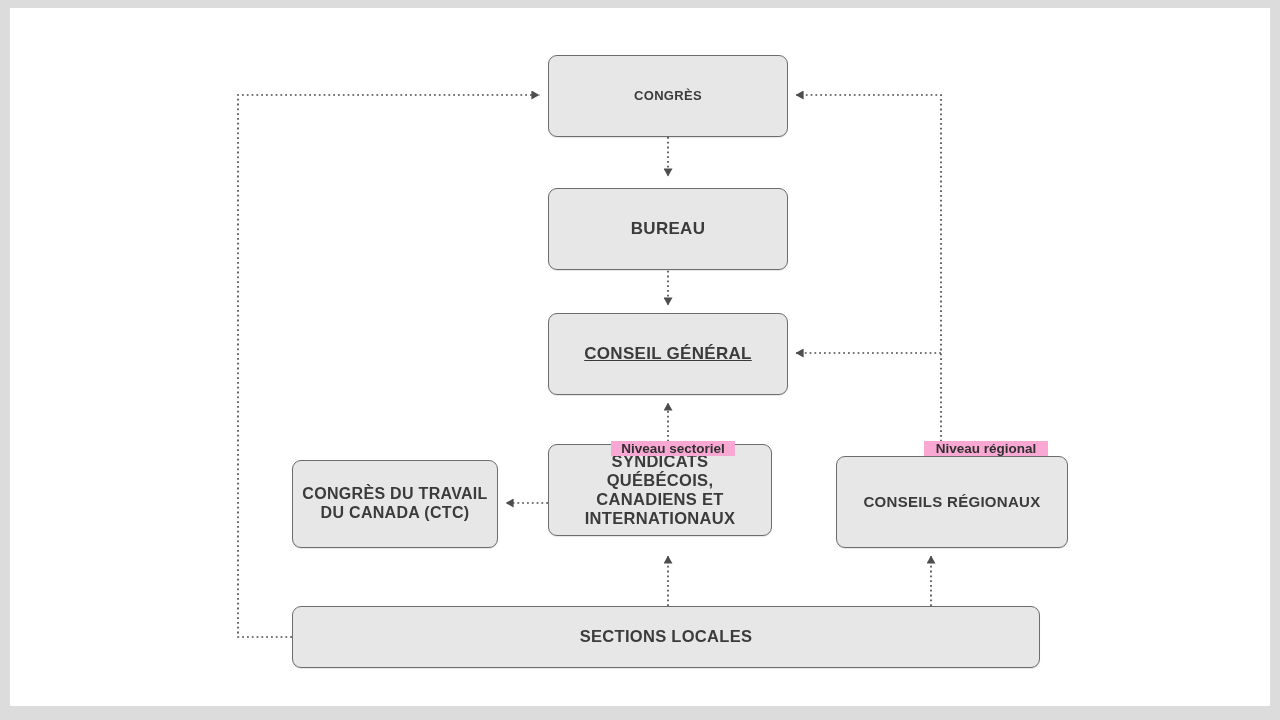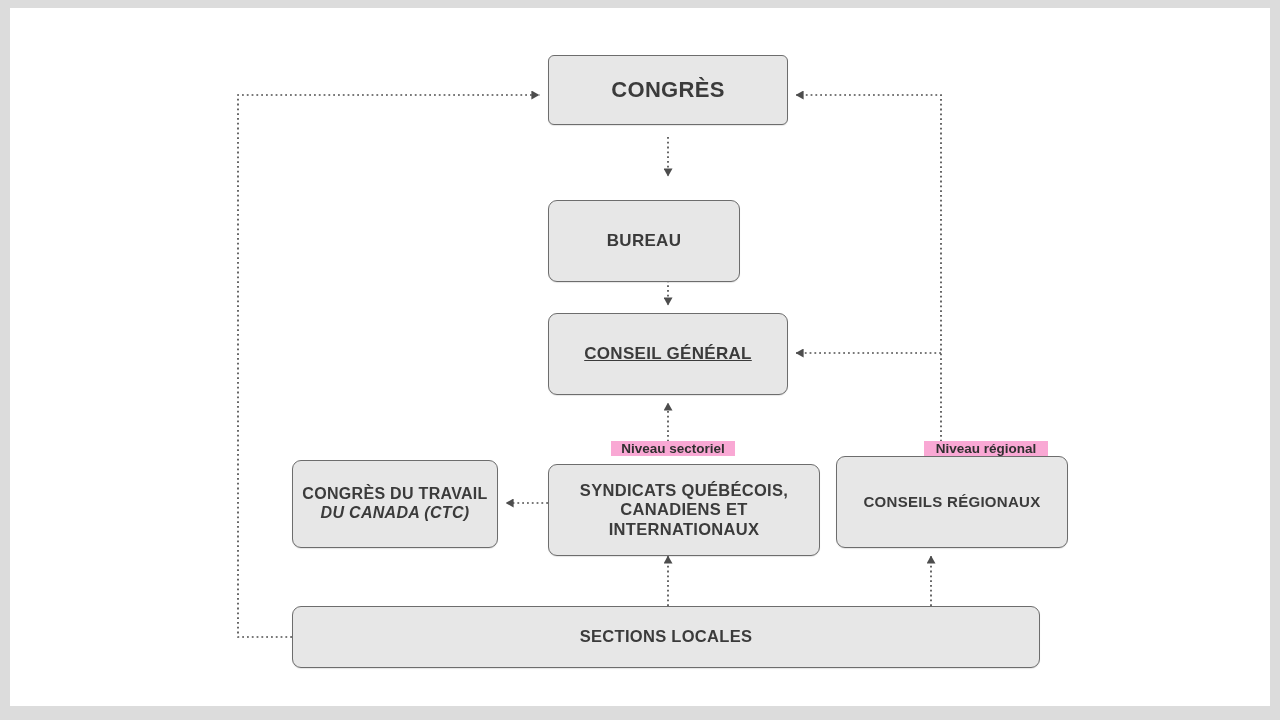--- a/index.html
+++ b/index.html
@@ -60,24 +60,24 @@
     color: #2f2f2f;
     font-weight: bold;
     font-size: 13.5px;
     text-align: center;
     white-space: nowrap;
     background: #f9a8d4;
     padding: 0 4px;
   }
 
   
-  #node-congres        { left: 538px; top: 47px;  width: 240px; height: 70px;  font-size: 22px; border-radius: 6px; }
-  #node-bureau         { left: 538px; top: 192px; width: 192px; height: 82px;  font-size: 17px; }
+  #node-congres        { left: 538px; top: 47px;  width: 240px; height: 82px;  font-size: 13px; }
+  #node-bureau         { left: 538px; top: 180px; width: 240px; height: 82px;  font-size: 17px; }
   #node-conseil-general{ left: 538px; top: 305px; width: 240px; height: 82px;  font-size: 17px; text-decoration: underline; }
-  #node-syndicats      { left: 538px; top: 456px; width: 272px; height: 92px;  font-size: 16.5px; }
+  #node-syndicats      { left: 538px; top: 436px; width: 224px; height: 92px;  font-size: 16.5px; }
   #node-ctc            { left: 282px; top: 452px; width: 206px; height: 88px;  font-size: 16px; }
   #node-conseils-reg   { left: 826px; top: 448px; width: 232px; height: 92px;  font-size: 15px; }
   #node-sections       { left: 282px; top: 598px; width: 748px; height: 62px;  font-size: 16.5px; }
 
   #label-sectoriel { left: 601px; top: 433px; width: 116px; }
   #label-regional  { left: 914px; top: 433px; width: 116px; }
 </style>
 </head>
 <body>
 
@@ -138,21 +138,21 @@
       <span>
         <span style="display: block; padding: 0px;">SYNDICATS QUÉBÉCOIS,</span>
         <span style="display: block; padding: 0px;">CANADIENS ET</span>
         <span style="display: block; padding: 0px;">INTERNATIONAUX</span>
       </span>
     </div>
 
     <div class="node" id="node-ctc">
       <span>
         <span style="display: block; padding: 0px;">CONGRÈS DU TRAVAIL</span>
-        <span style="display: block; padding: 0px; font-style: italic;">DU CANADA (CTC)</span>
+        <span style="display: block; padding: 0px;">DU CANADA (CTC)</span>
       </span>
     </div>
 
     <div class="node" id="node-conseils-reg">
       <span>CONSEILS RÉGIONAUX</span>
     </div>
 
     <div class="node" id="node-sections">
       <span>SECTIONS LOCALES</span>
     </div>

